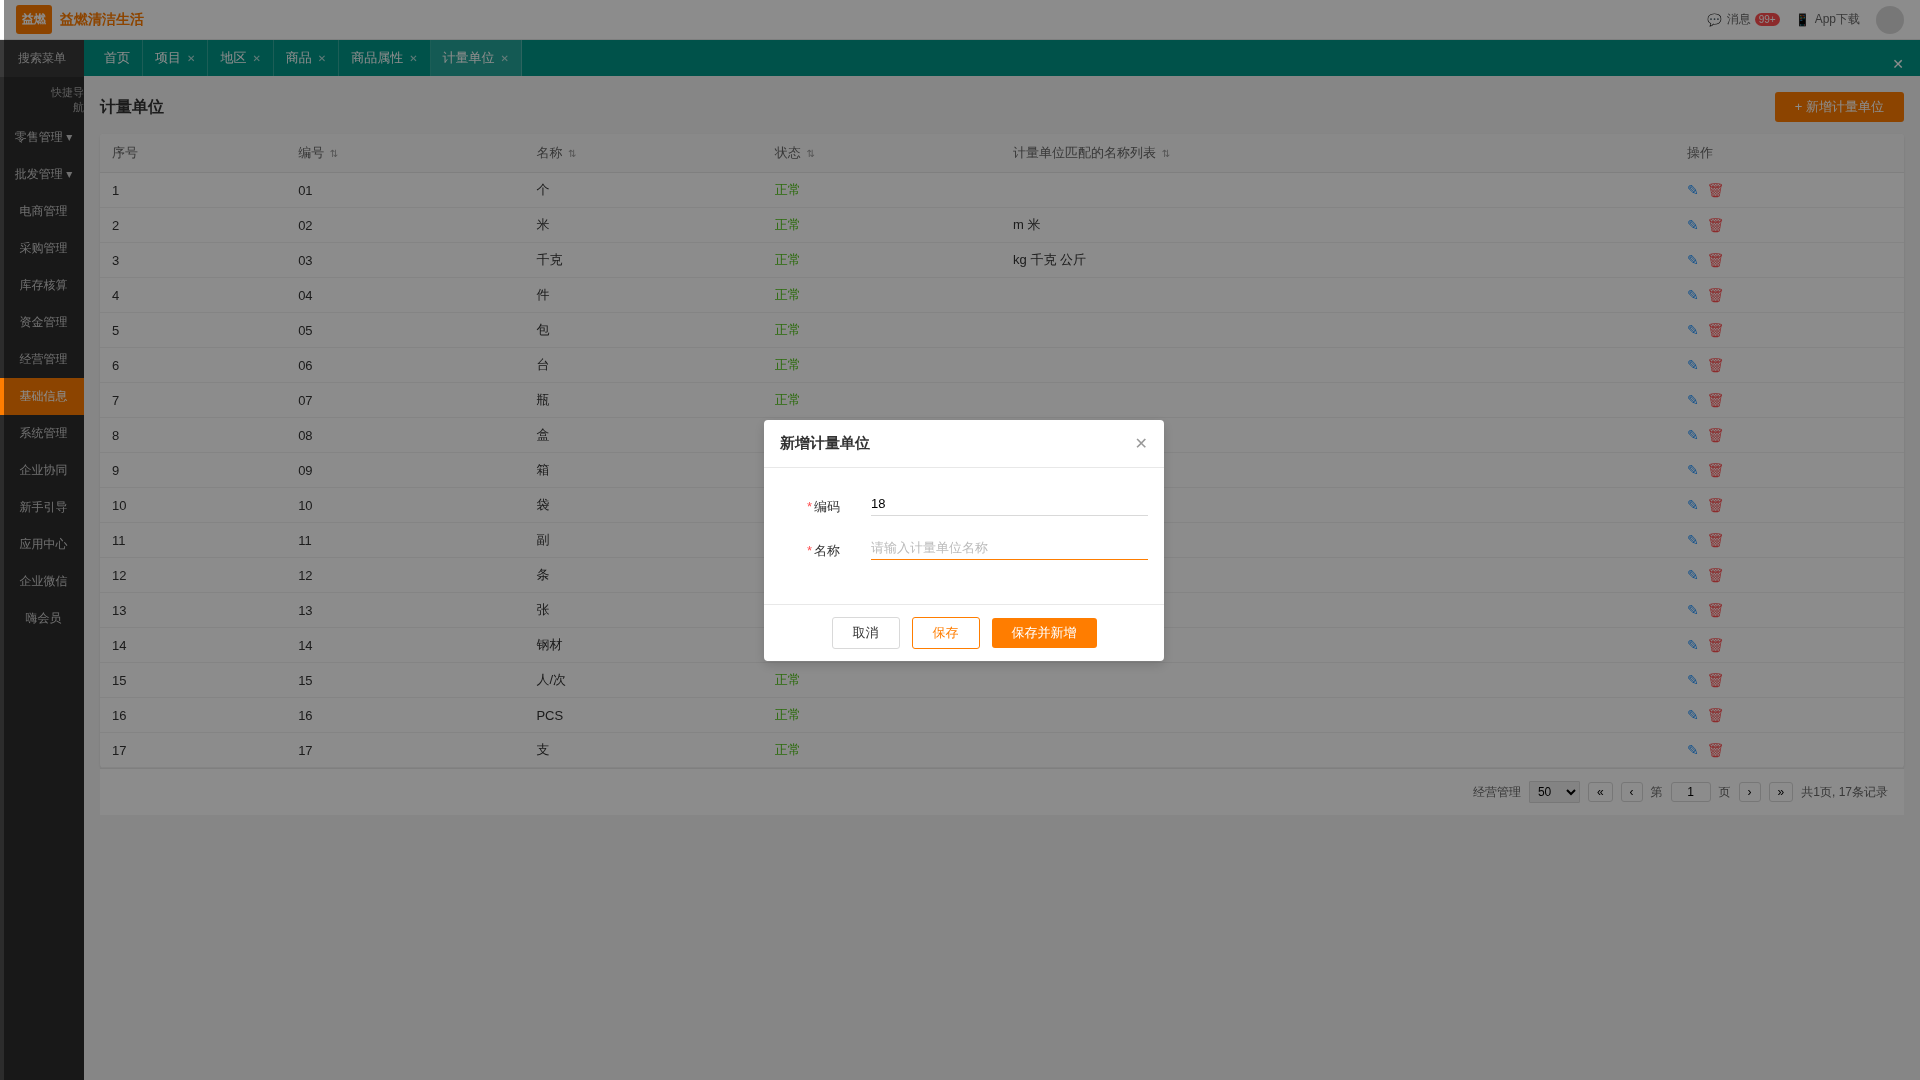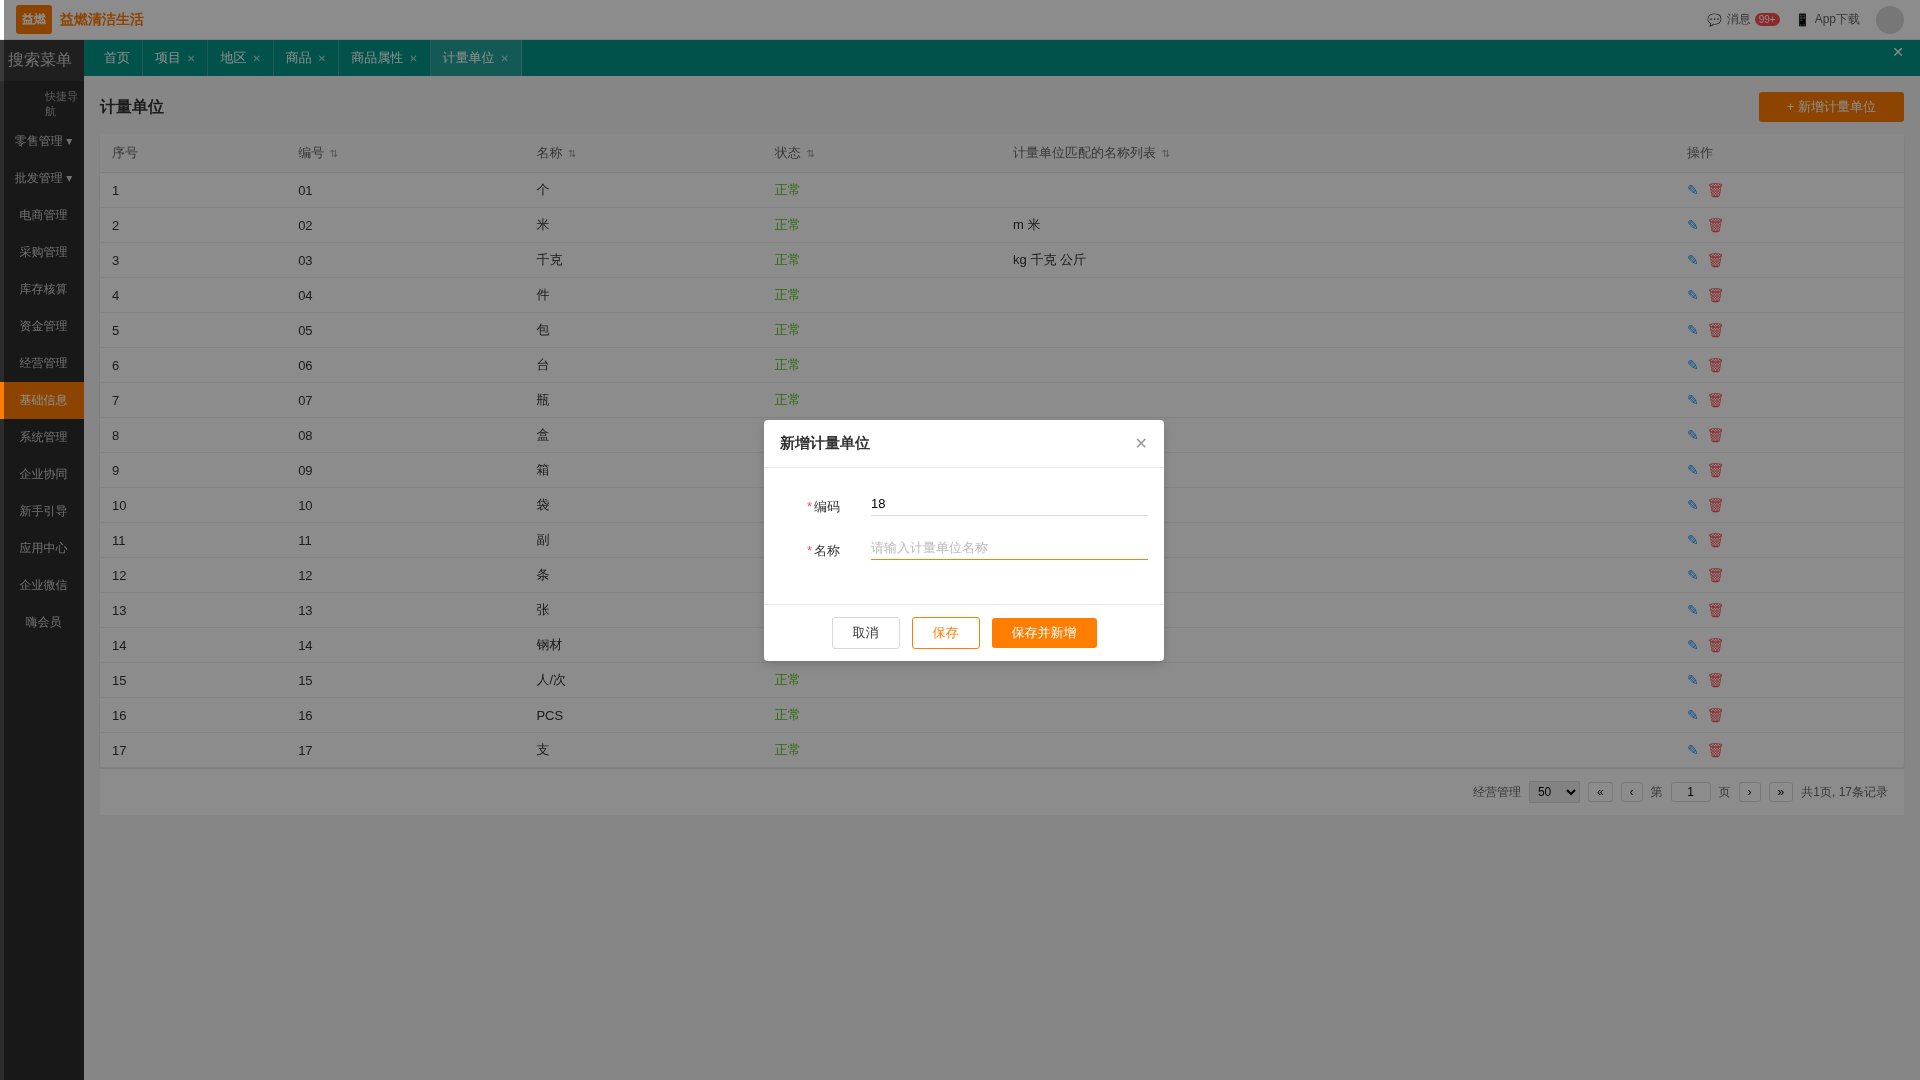--- a/index.html
+++ b/index.html
@@ -72,27 +72,27 @@
       flex-direction: column;
       overflow: hidden;
     }
     .sidebar-search {
       padding: 10px 8px;
       background: #3a3a3a;
       cursor: pointer;
     }
     .sidebar-search-text {
       color: #ccc;
-      font-size: 16px;
-      text-align: left;
+      font-size: 12px;
+      text-align: center;
     }
     .sidebar-nav-title {
       color: #aaa;
       font-size: 11px;
-      text-align: left;
+      text-align: right;
       padding: 8px 0 4px;
       margin-left: 45px;
     }
     .sidebar-item {
       padding: 10px 8px;
       text-align: center;
       color: #ccc;
       font-size: 12px;
       cursor: pointer;
       border-left: 3px solid transparent;
@@ -108,21 +108,21 @@
       flex: 1;
       display: flex;
       flex-direction: column;
       overflow: hidden;
     }
 
     
     .tab-bar {
       background: #009688;
       display: flex;
-      align-items: flex-start;
+      align-items: flex-end;
       height: 36px;
       padding: 0 8px;
     }
     .tab-item {
       display: flex;
       align-items: center;
       gap: 4px;
       padding: 0 12px;
       height: 36px;
       color: white;
@@ -162,21 +162,21 @@
     }
     .page-title {
       font-size: 16px;
       font-weight: bold;
       color: #333;
     }
     .add-btn {
       background: #ff7d00;
       color: white;
       border: none;
-      padding: 6px 28px;
+      padding: 6px 20px;
       border-radius: 3px;
       cursor: pointer;
       font-size: 13px;
     }
 
     
     .data-table {
       width: 100%;
       background: white;
       border-collapse: collapse;

